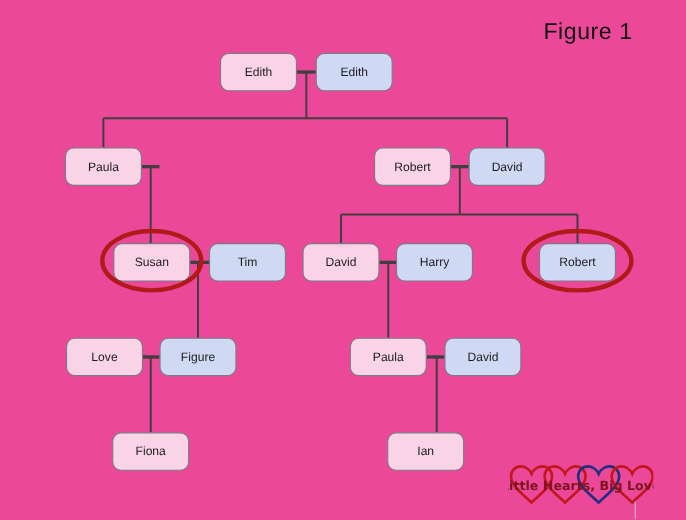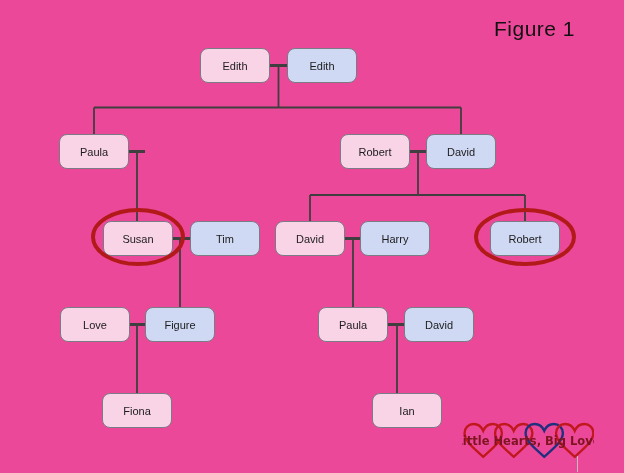--- a/index.html
+++ b/index.html
@@ -125,21 +125,21 @@
   <div class="person female" style="left:103px;top:221px">Susan</div>
   <div class="person male" style="left:190px;top:221px">Tim</div>
   <div class="person female" style="left:275px;top:221px">David</div>
   <div class="person male" style="left:360px;top:221px">Harry</div>
   <div class="person male" style="left:490px;top:221px">Robert</div>
   <div class="person female" style="left:60px;top:307px">Love</div>
   <div class="person male" style="left:145px;top:307px">Figure</div>
   <div class="person female" style="left:318px;top:307px">Paula</div>
   <div class="person male" style="left:404px;top:307px">David</div>
   <div class="person female" style="left:102px;top:393px">Fiona</div>
-  <div class="person female" style="left:372px;top:393px">Ian</div>
+  <div class="person female" style="left:352px;top:393px">Ian</div>
 
   <svg id="highlight-layer" class="layer" width="624" height="473">
     <ellipse class="highlight-ellipse" cx="138" cy="237" rx="45" ry="27"></ellipse>
     <ellipse class="highlight-ellipse" cx="525" cy="237" rx="49" ry="27"></ellipse>
   </svg>
 
   <svg id="logo-svg" width="132" height="55">
     <g transform="translate(2,6) scale(1.13)">
       <path class="heart heart-red" transform="translate(0,0)" d="M17 6 C15 1.5 11 0 8.5 0 C4 0 0.5 3.5 0.5 8 C0.5 15 8 21 17 29 C26 21 33.5 15 33.5 8 C33.5 3.5 30 0 25.5 0 C23 0 19 1.5 17 6 Z"></path>
       <path class="heart heart-red" transform="translate(27,0)" d="M17 6 C15 1.5 11 0 8.5 0 C4 0 0.5 3.5 0.5 8 C0.5 15 8 21 17 29 C26 21 33.5 15 33.5 8 C33.5 3.5 30 0 25.5 0 C23 0 19 1.5 17 6 Z"></path>

